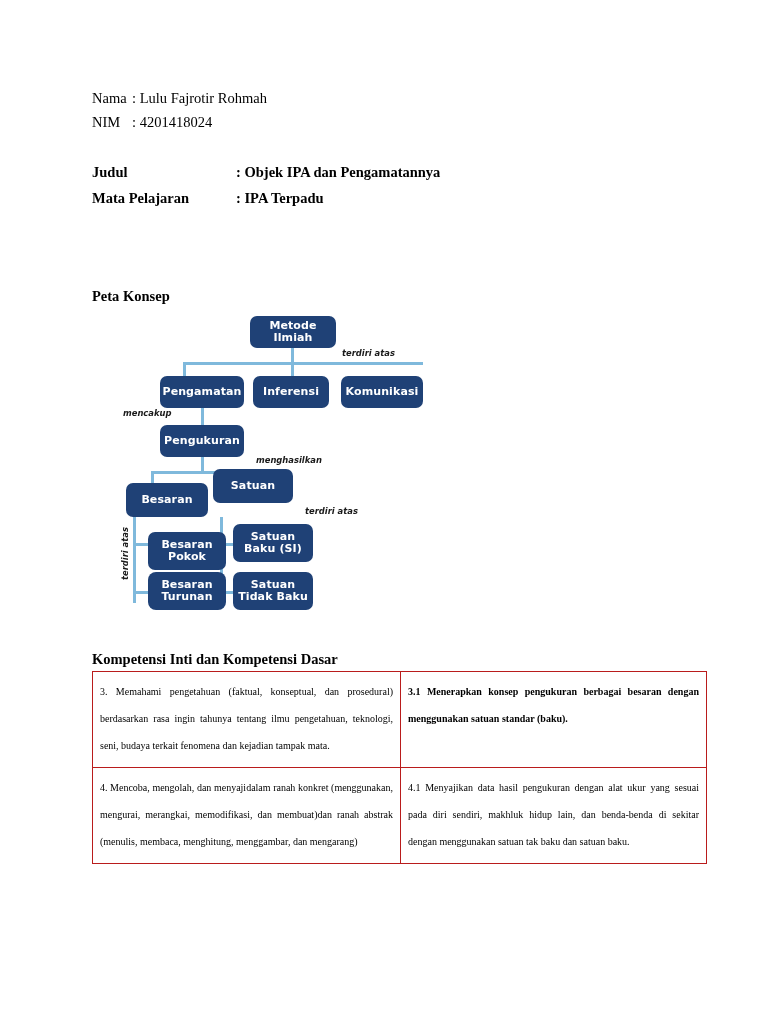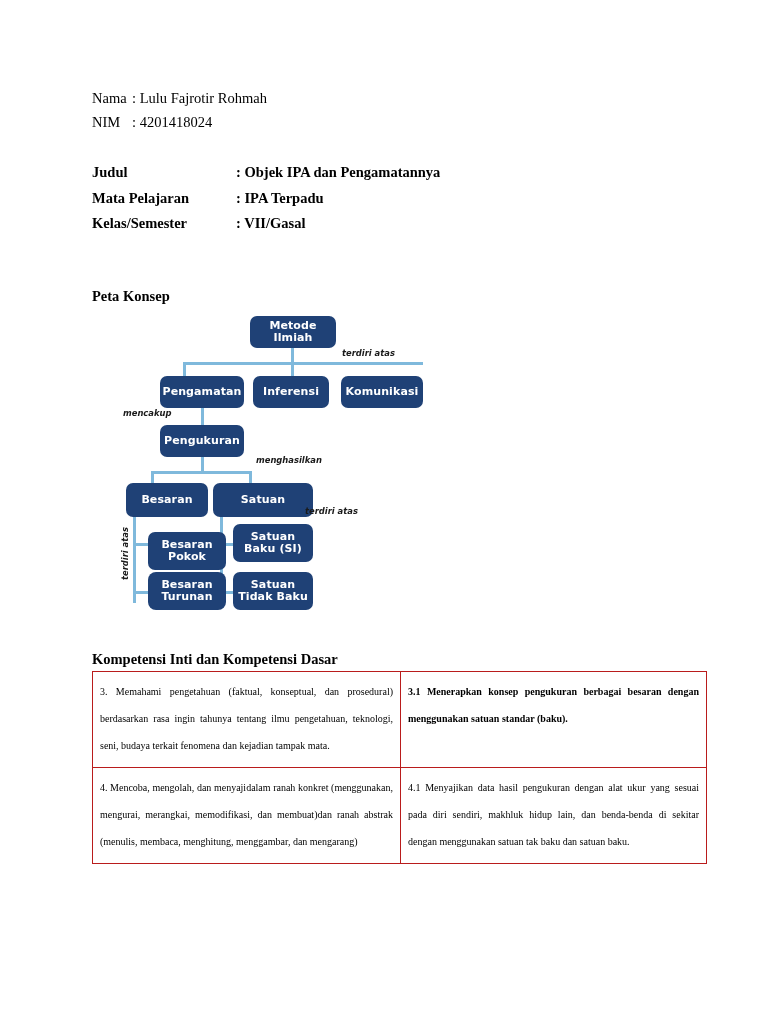--- a/index.html
+++ b/index.html
@@ -131,21 +131,20 @@
 <div class="page">
 
   <div class="identity">
     <div class="id-row"><span class="id-label">Nama</span><span>: Lulu Fajrotir Rohmah</span></div>
     <div class="id-row"><span class="id-label">NIM</span><span>: 4201418024</span></div>
   </div>
 
   <div class="meta">
     <div class="meta-row"><span class="meta-label">Judul</span><span>: Objek IPA dan Pengamatannya</span></div>
     <div class="meta-row"><span class="meta-label">Mata Pelajaran</span><span>: IPA Terpadu</span></div>
-    <div class="meta-row"><span class="meta-label">Kelas/Semester</span><span>: VII/Gasal</span></div>
   </div>
 
   <div class="heading" id="peta-konsep-heading">Peta Konsep</div>
 
   <div class="concept-map">
 
     <div class="node" style="left:140px; top:0px; width:86px; height:32px;">Metode Ilmiah</div>
 
     <div class="conn conn-v" style="left:181px; top:32px; height:16px;"></div>
 
@@ -167,21 +166,21 @@
     <div class="node" style="left:50px; top:109px; width:84px; height:32px;">Pengukuran</div>
 
     <div class="conn conn-v" style="left:91px; top:141px; height:16px;"></div>
     <div class="conn conn-h" style="left:41px; top:155px; width:100px;"></div>
     <div class="conn conn-v" style="left:41px; top:155px; height:12px;"></div>
     <div class="conn conn-v" style="left:139px; top:155px; height:12px;"></div>
 
     <div class="maplabel" style="left:146px; top:139px;">menghasilkan</div>
 
     <div class="node" style="left:16px; top:167px; width:82px; height:34px;">Besaran</div>
-    <div class="node" style="left:103px; top:167px; width:100px; height:34px;">Satuan</div>
+    <div class="node" style="left:103px; top:153px; width:80px; height:34px;">Satuan</div>
 
     <div class="conn conn-v" style="left:23px; top:201px; height:86px;"></div>
     <div class="conn conn-h" style="left:23px; top:227px; width:18px;"></div>
     <div class="conn conn-h" style="left:23px; top:275px; width:18px;"></div>
 
     <div class="maplabel maplabel-vert" style="left:10px; top:264px;">terdiri atas</div>
 
     <div class="conn conn-v" style="left:110px; top:201px; height:86px;"></div>
     <div class="conn conn-h" style="left:110px; top:227px; width:15px;"></div>
     <div class="conn conn-h" style="left:110px; top:275px; width:15px;"></div>

